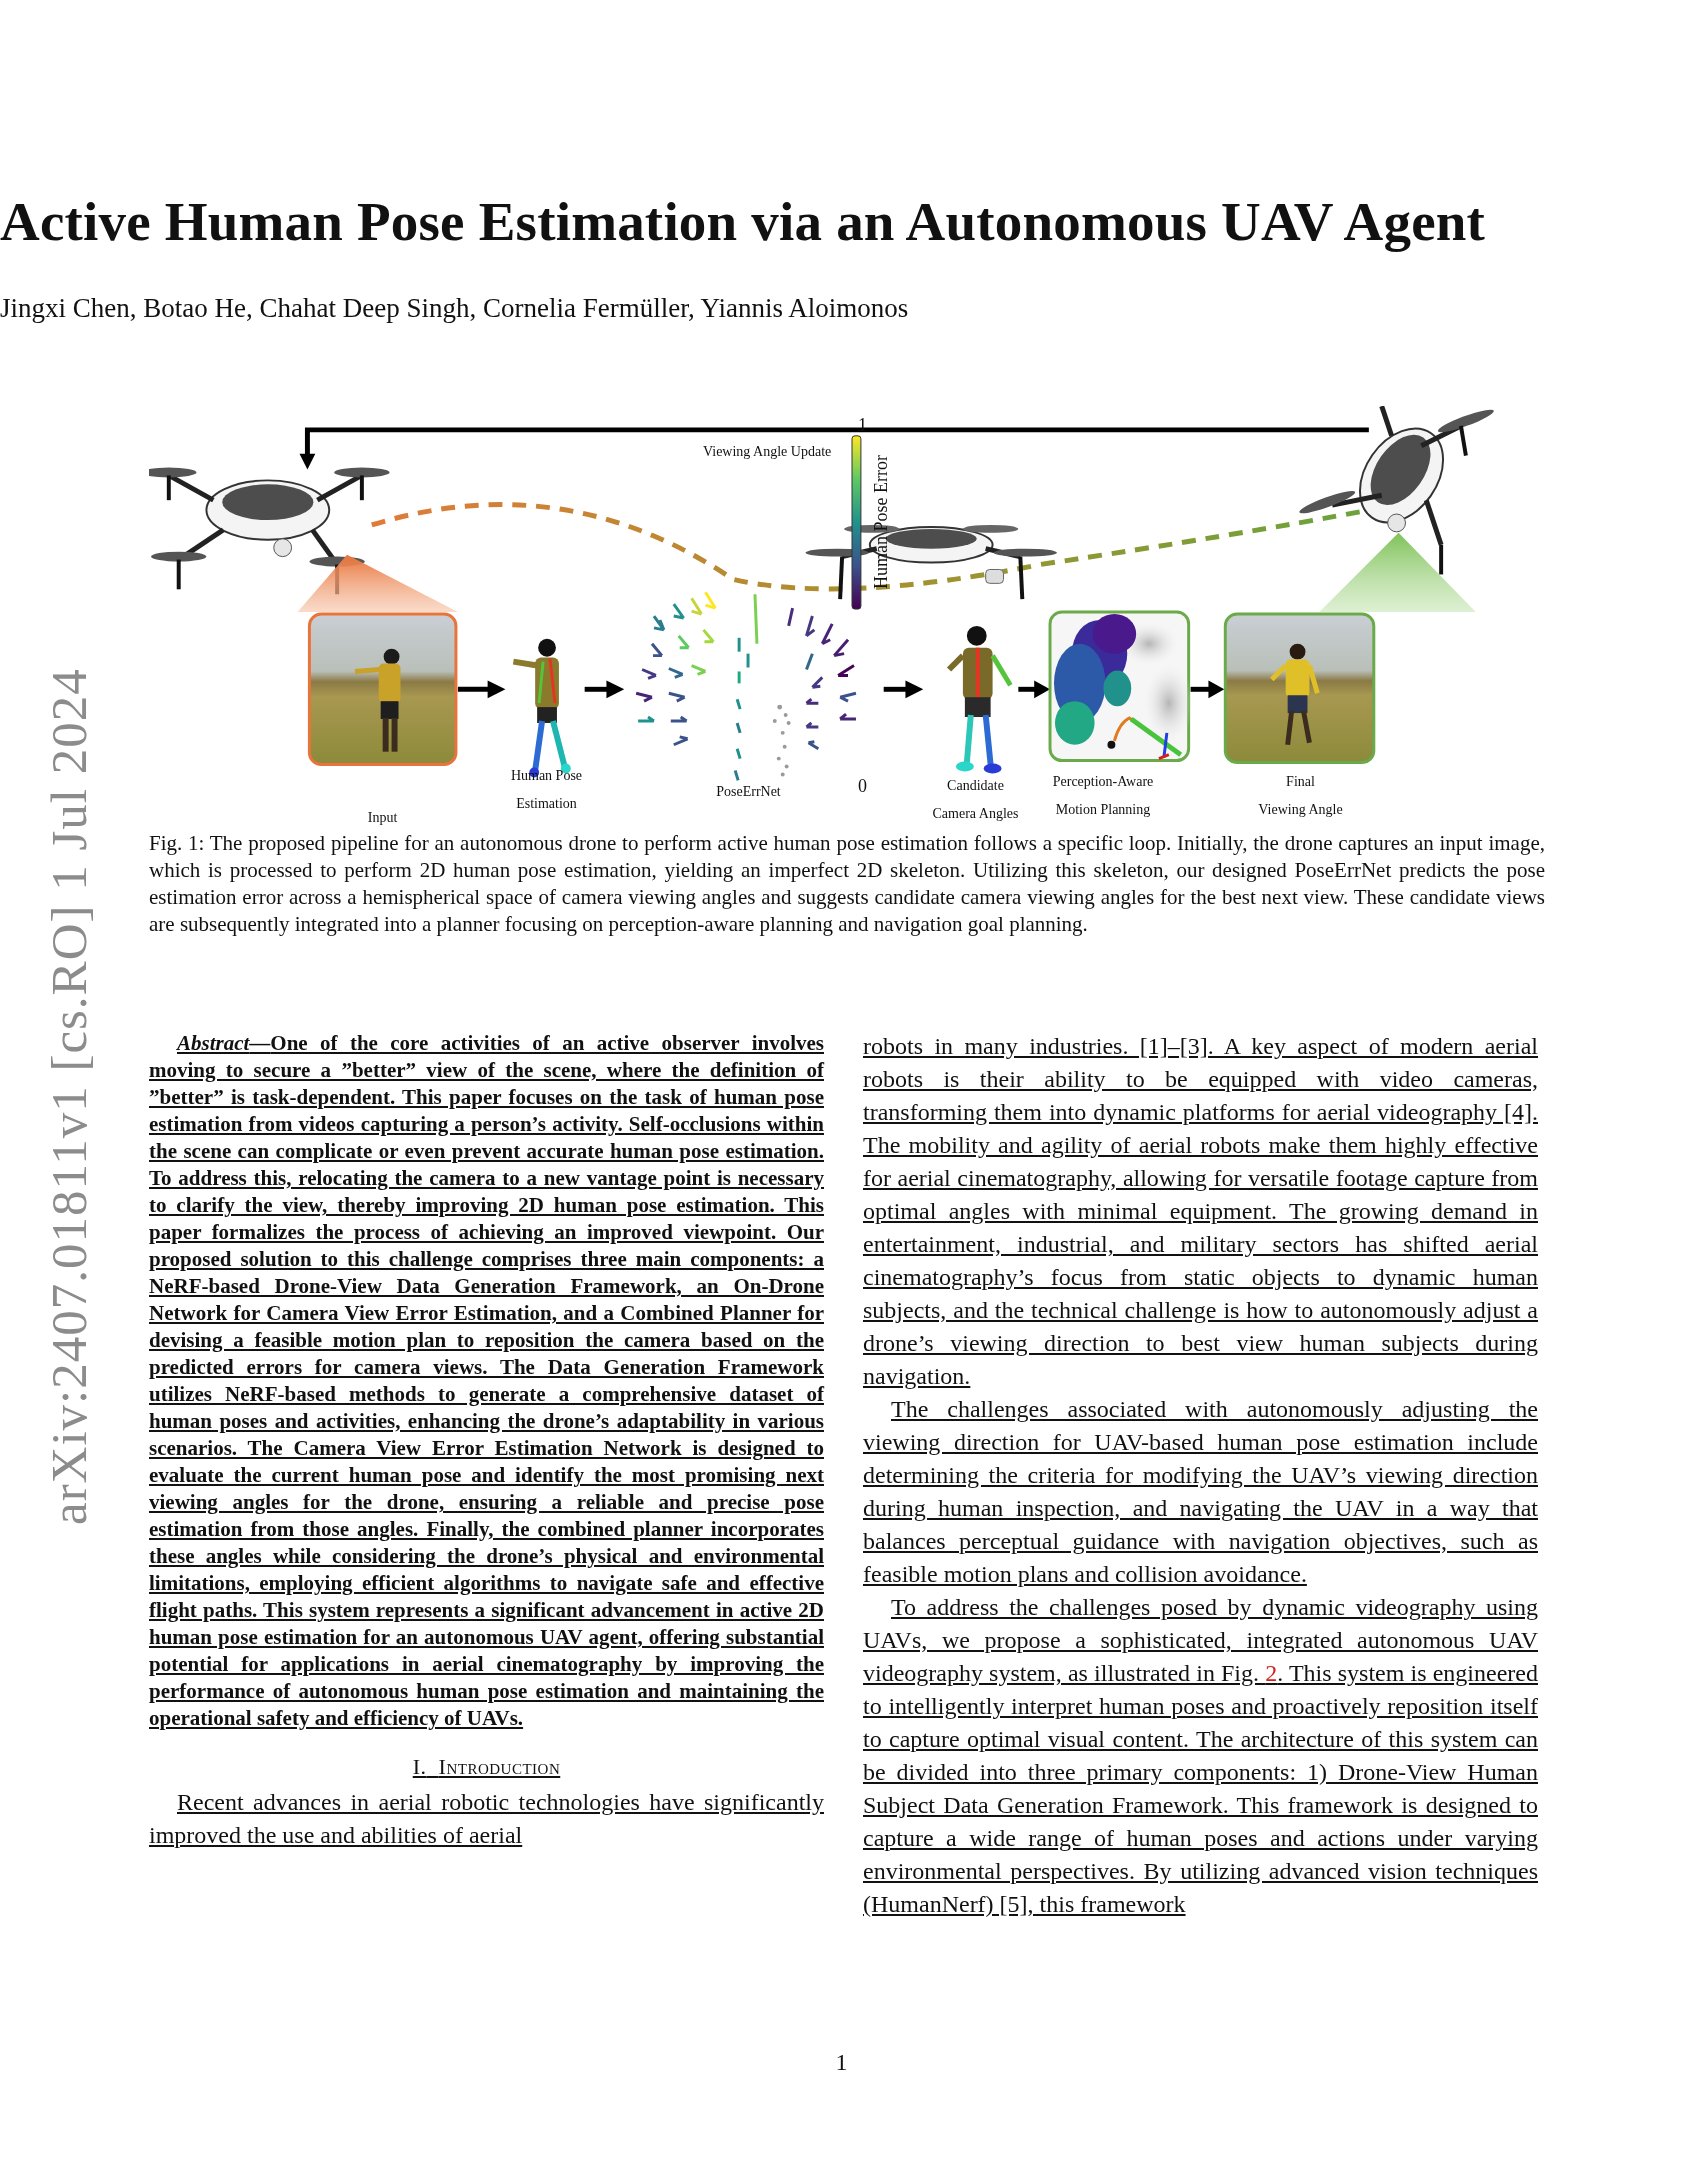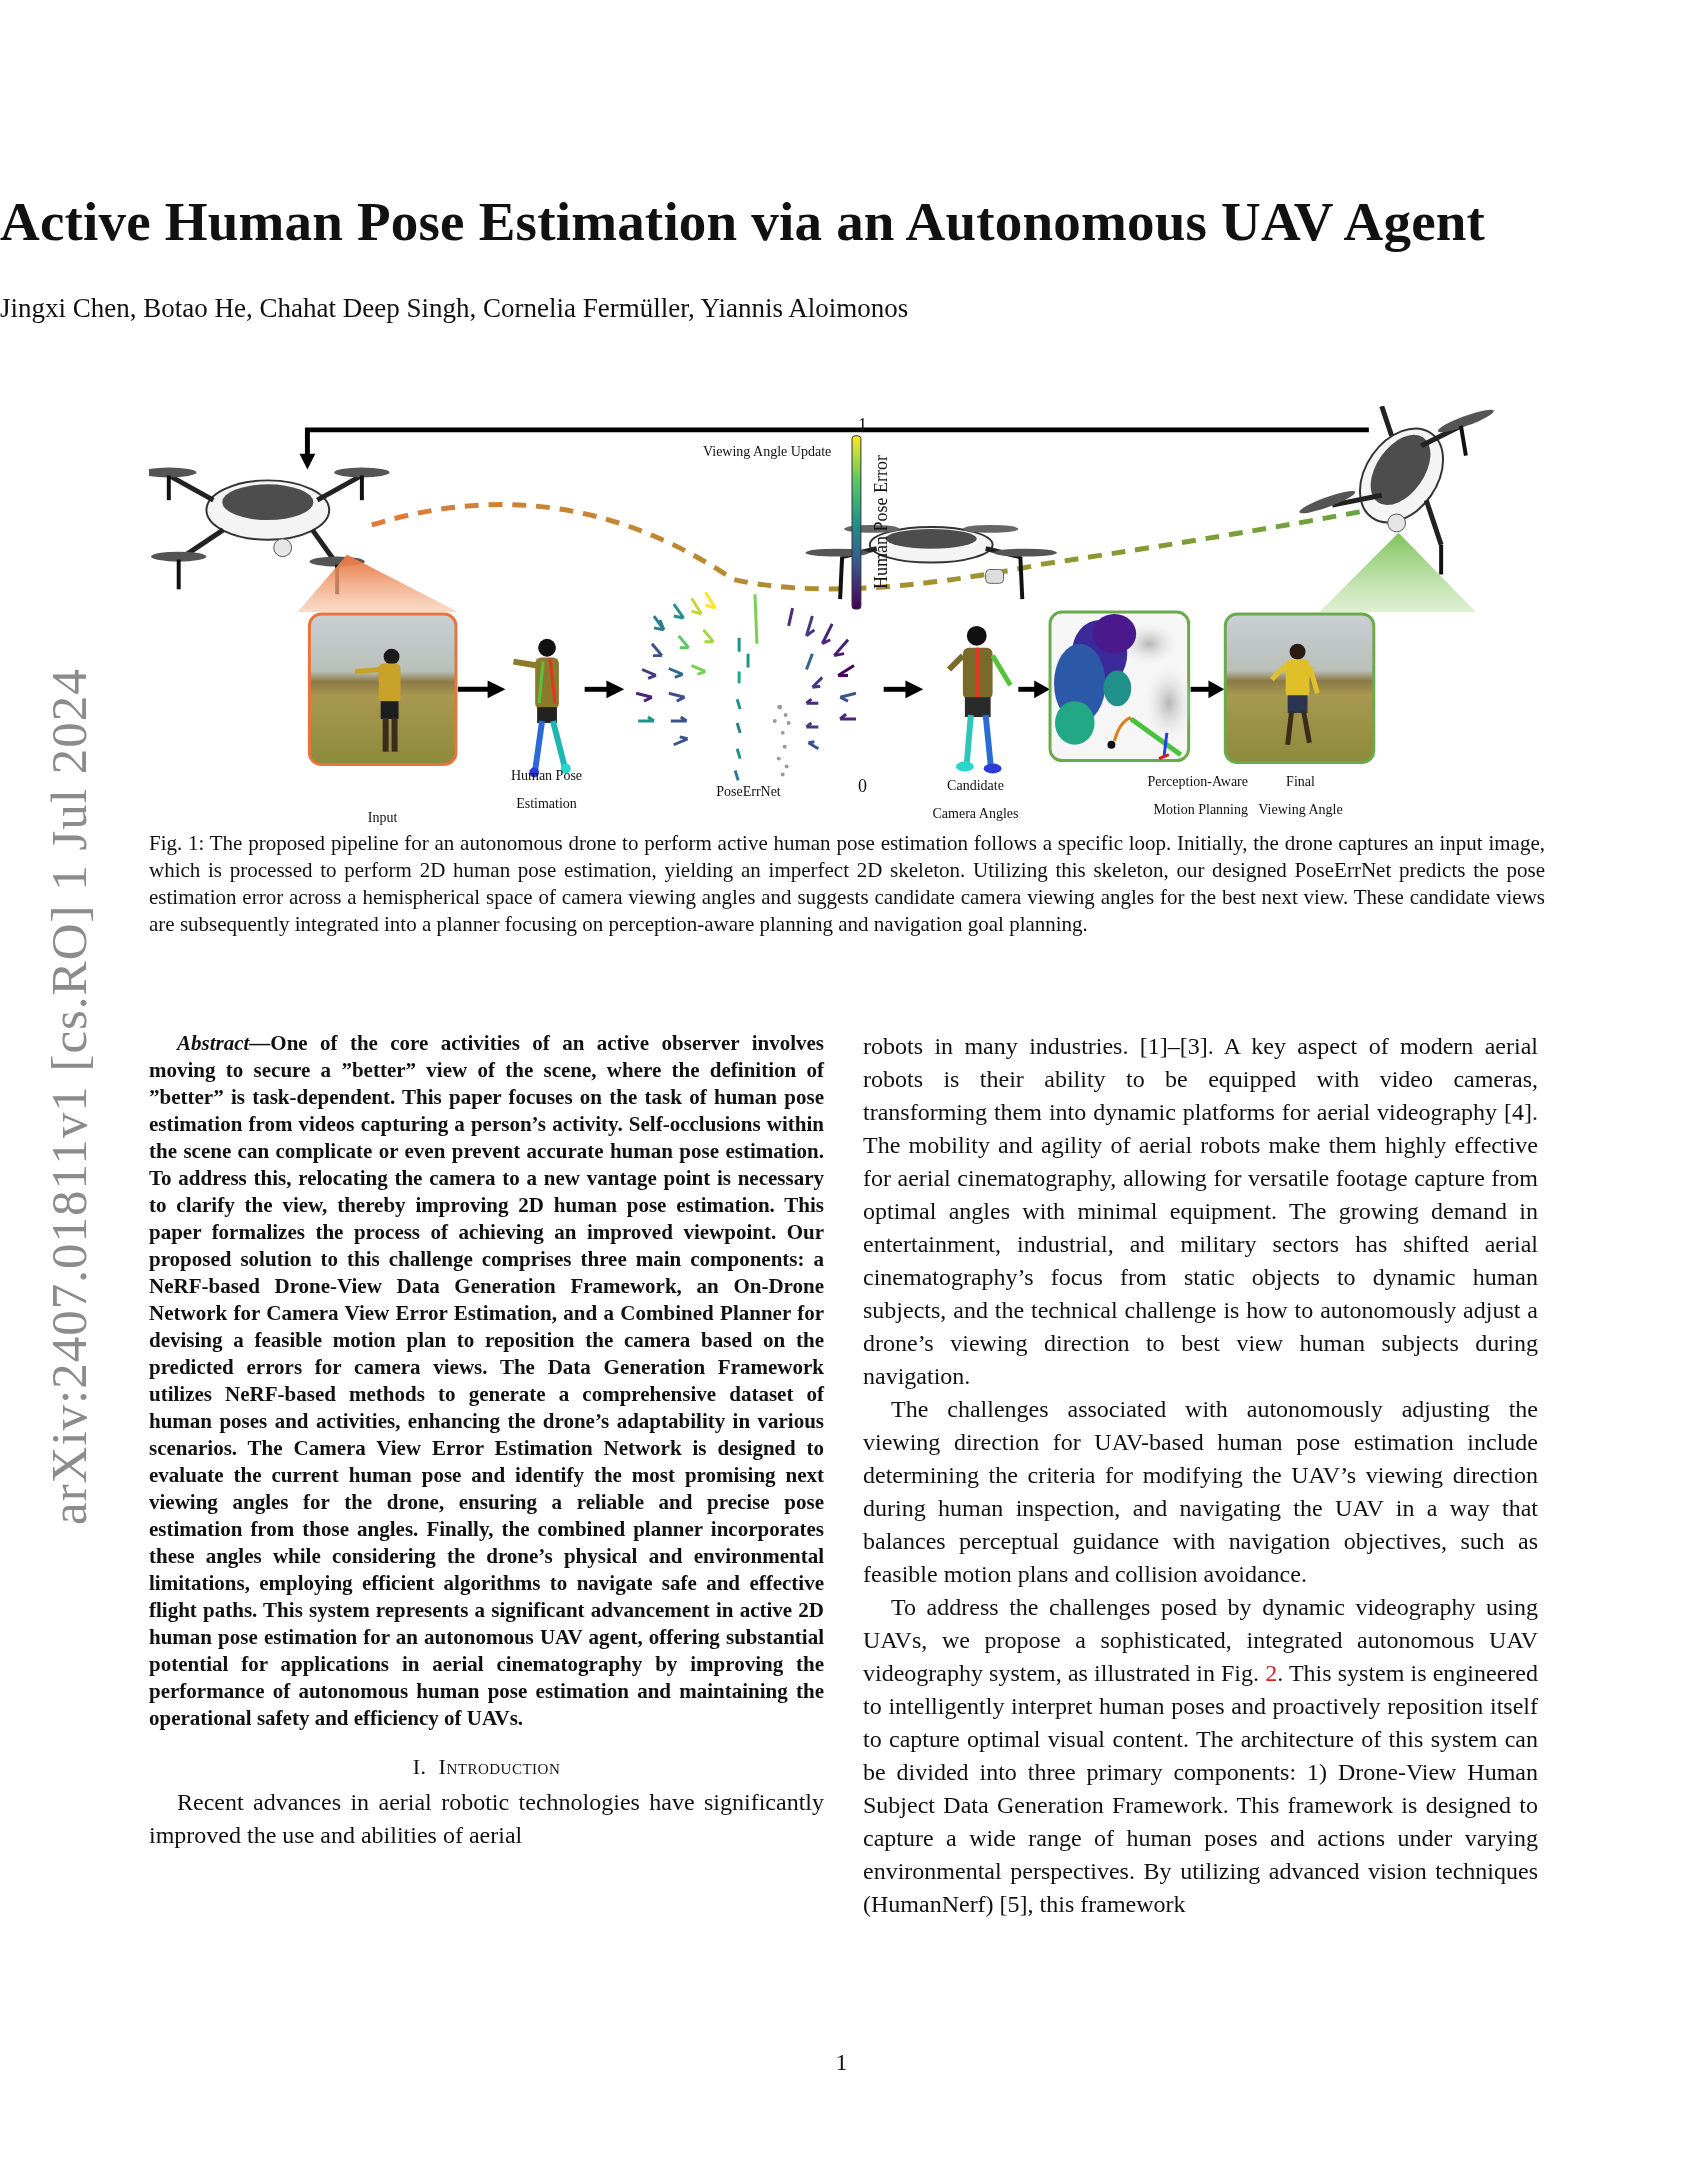--- a/index.html
+++ b/index.html
@@ -14,21 +14,21 @@
 
   .title { left:0; width:1683px; top:190px; text-align:left; font-size:55px; font-weight:bold; letter-spacing:0.2px; }
   .authors { left:0; width:1683px; top:289px; text-align:left; font-size:27px; line-height:38px; }
 
   
   .figure { left:149px; top:406px; width:1406px; height:426px; }
   .fig-label { position:absolute; font-size:14px; text-align:center; line-height:28px; white-space:nowrap; }
 
   .caption { left:149px; top:830px; width:1396px; font-size:21px; line-height:27px; text-align:justify; }
 
-  .col { width:675px; text-align:justify; }
+  .col { width:675px; text-align:justify;text-decoration:underline; }
   .col-left { left:149px; top:1030px; }
   .col-right { left:863px; top:1030px; }
   .abstract { font-size:21px; line-height:27px; font-weight:bold; text-indent:28px; margin:0; }
   .abstract .abs-label { font-style:italic; }
   .section-heading { text-align:center; font-size:22px; margin:22px 0 6px 0; letter-spacing:0.5px; }
   .section-heading .sc { font-variant:small-caps; }
   .para { font-size:24px; line-height:33px; margin:0; text-indent:28px; }
   .para.noindent { text-indent:0; }
   .ref-link { color:#d42020; }
   .page-number { left:0; width:1683px; top:2049px; text-align:center; font-size:24px; }
@@ -277,21 +277,21 @@
     <div>Human Pose</div>
     <div>Estimation</div>
   </div>
   <div class="fig-label" style="left:535px; top:372px; width:129px;">
     <div>PoseErrNet</div>
   </div>
   <div class="fig-label" style="left:752px; top:366px; width:149px;">
     <div>Candidate</div>
     <div>Camera Angles</div>
   </div>
-  <div class="fig-label" style="left:941px; top:362px; width:158px;text-align:right;">
+  <div class="fig-label" style="left:875px; top:362px; width:158px;">
     <div>Perception-Aware</div>
     <div>Motion Planning</div>
   </div>
   <div class="fig-label" style="left:1077px; top:362px; width:149px;">
     <div>Final</div>
     <div>Viewing Angle</div>
   </div>
 </div>
 
 <div class="abs caption">Fig. 1: The proposed pipeline for an autonomous drone to perform active human pose estimation follows a specific loop. Initially, the drone captures an input image, which is processed to perform 2D human pose estimation, yielding an imperfect 2D skeleton. Utilizing this skeleton, our designed PoseErrNet predicts the pose estimation error across a hemispherical space of camera viewing angles and suggests candidate camera viewing angles for the best next view. These candidate views are subsequently integrated into a planner focusing on perception-aware planning and navigation goal planning.</div>

